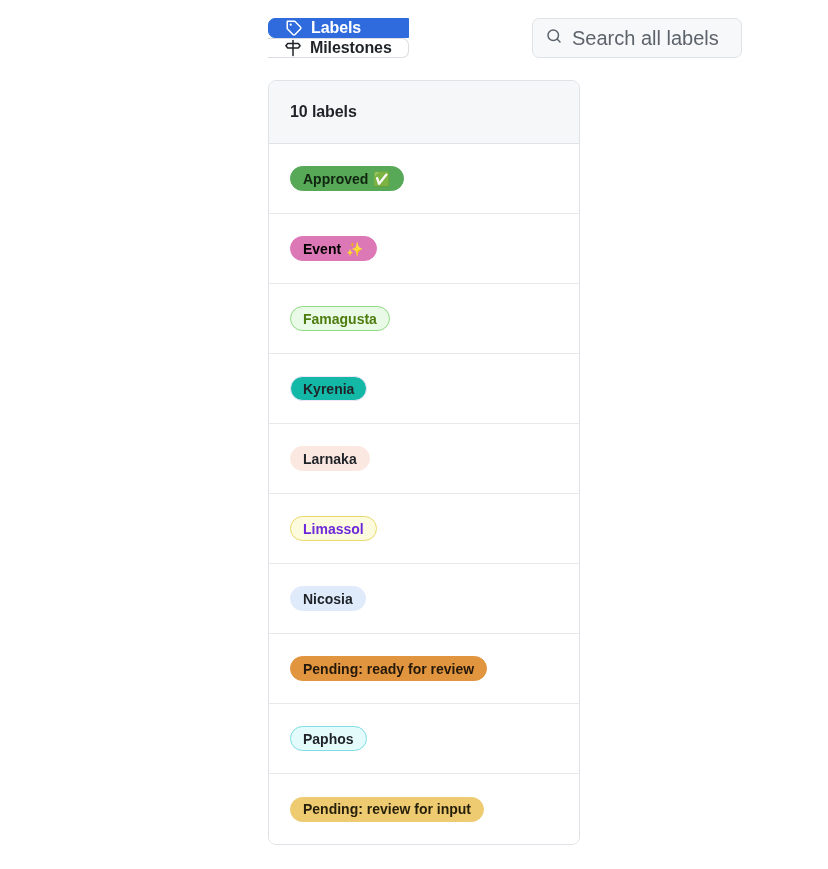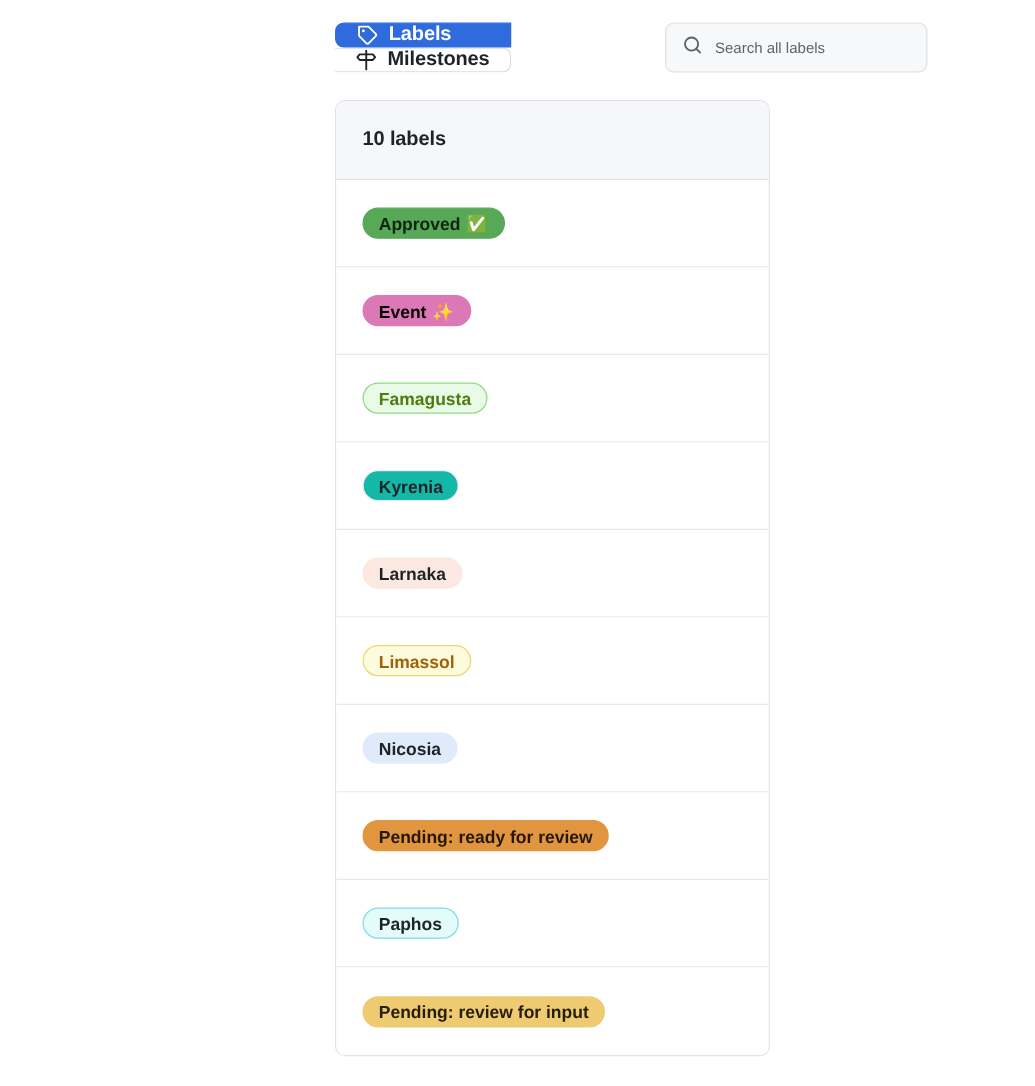--- a/index.html
+++ b/index.html
@@ -77,33 +77,33 @@
     align-items: center;
     gap: 9px;
     padding: 0 12px;
     overflow: hidden;
   }
   .searchwrap input {
     border: none;
     outline: none;
     background: transparent;
     font-family: "Liberation Sans", sans-serif;
-    font-size: 12px;
+    font-size: 20px;
     color: #4a5159;
     width: 150px;
     padding: 0;
   }
   .searchwrap input::placeholder { color: #5c636b; }
 
   
   .panel {
     position: absolute;
     left: 268px;
     top: 80px;
-    width: 348px;          
+    width: 312px;          
     border: 1px solid #dfe3e8;
     border-radius: 8px;
     background: #ffffff;
     overflow: hidden;
   }
 
   .panel-head {
     height: 63px;
     background: #f6f7f9;
     border-bottom: 1px solid #dfe3e8;
@@ -208,21 +208,21 @@
           <span class="chip" style="background: #14b8a6; border-color: rgb(243, 230, 251); color: rgb(31, 35, 40);">
             <span>Kyrenia</span>
           </span>
         </div>
         <div class="label-row">
           <span class="chip" style="background: rgb(251, 232, 224); border-color: rgb(251, 232, 224); color: rgb(31, 35, 40);">
             <span>Larnaka</span>
           </span>
         </div>
         <div class="label-row">
-          <span class="chip" style="background: rgb(253, 251, 221); border-color: rgb(234, 217, 106); color: #a16207;">
+          <span class="chip" style="background: rgb(253, 251, 221); border-color: rgb(234, 217, 106); color: #6d28d9;">
             <span>Limassol</span>
           </span>
         </div>
         <div class="label-row">
           <span class="chip" style="background: rgb(223, 234, 251); border-color: rgb(223, 234, 251); color: rgb(31, 35, 40);">
             <span>Nicosia</span>
           </span>
         </div>
         <div class="label-row">
           <span class="chip" style="background: rgb(226, 149, 63); border-color: rgb(226, 149, 63); color: rgb(36, 24, 10);">

